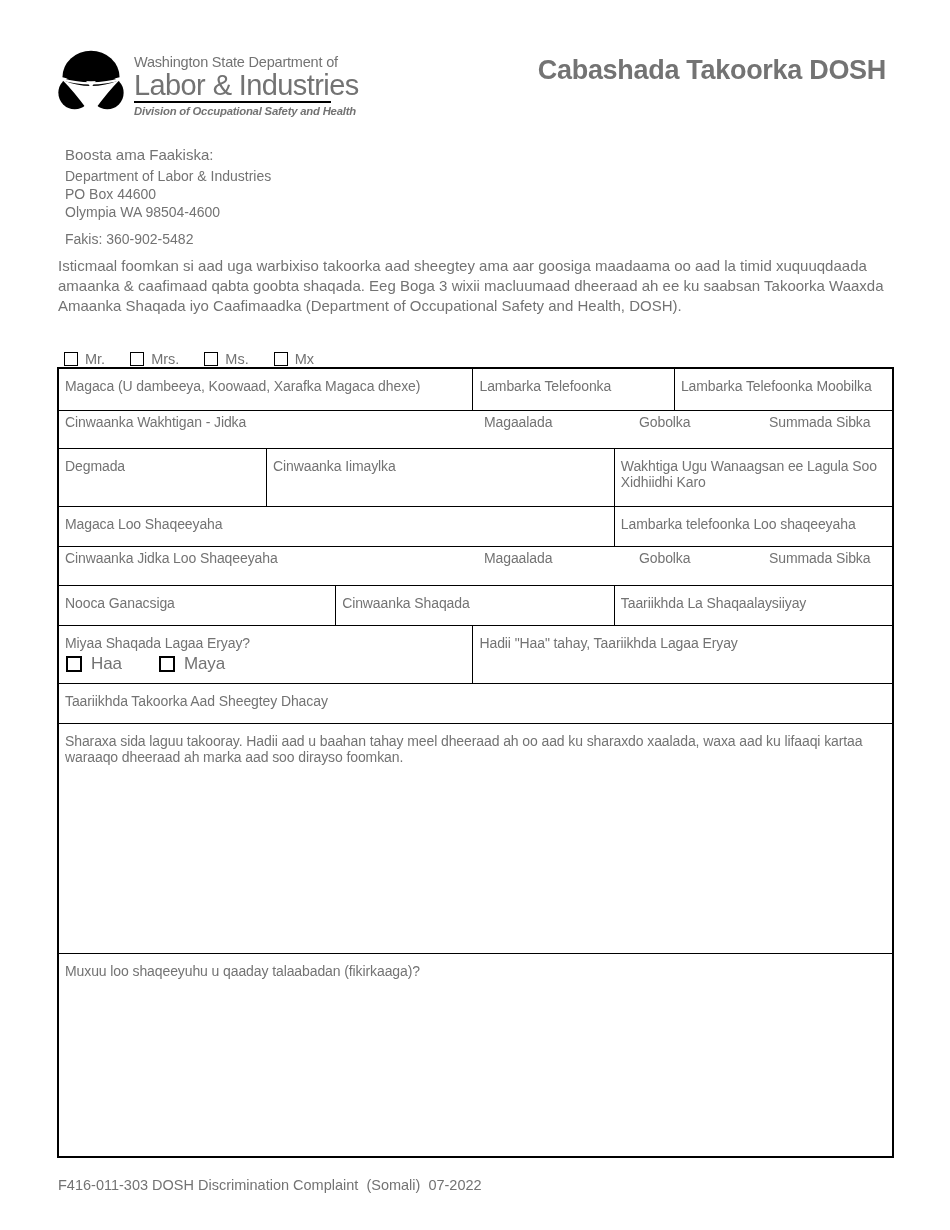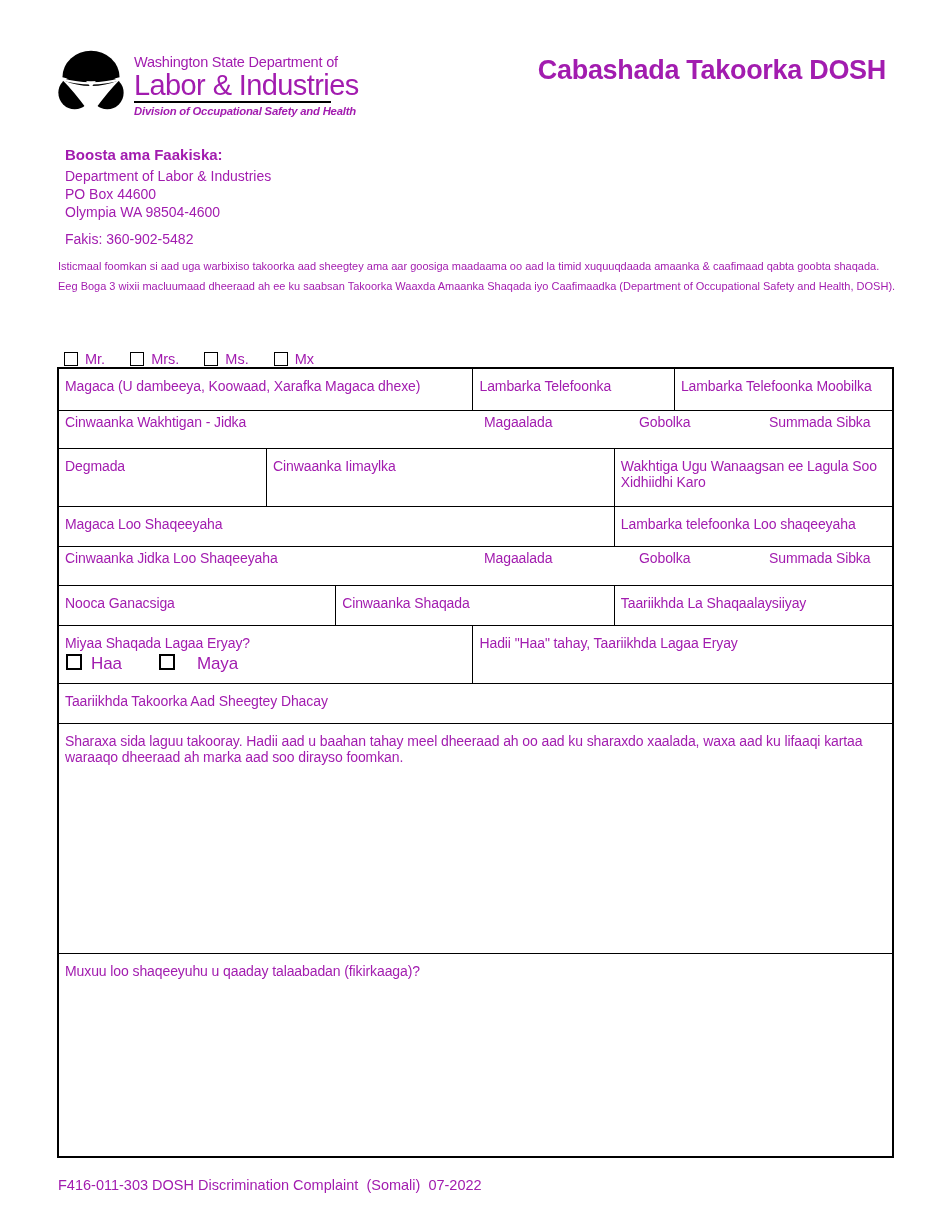--- a/index.html
+++ b/index.html
@@ -1,54 +1,54 @@
 <!DOCTYPE html>
 <html><head>
 <meta charset="utf-8">
 <style>
   * { margin:0; padding:0; box-sizing:border-box; }
   html,body { background:#e8e8e8; }
   .page {
     position:relative; width:950px; height:1230px; margin:0 auto;
-    background:#ffffff; color:#a21caf;
+    background:#ffffff; color:#737373;
     font-family:"Liberation Sans", sans-serif;
     overflow:hidden;
   }
   
   .logo-wrap { position:absolute; left:57px; top:46px; display:flex; }
   .logo-mark { width:68px; height:76px; }
   .logo-text { margin-left:9px; padding-top:8px; }
   .lt1 { font-size:14.5px; letter-spacing:-0.2px; }
   .lt2 { font-size:29px; letter-spacing:-0.6px; line-height:1.05; }
   .logo-rule { border:0; border-top:2px solid #000; margin:1px 0 2px 0; width:197px; }
   .lt3 { font-size:11.3px; font-weight:bold; font-style:italic; letter-spacing:-0.2px; }
   .doc-title { position:absolute; right:64px; top:55px; font-size:27px; font-weight:bold; letter-spacing:-0.3px; }
   
   .contact { position:absolute; left:65px; top:146px; font-size:14px; line-height:18px; }
-  .contact-heading { font-size:15px; font-weight:bold; margin-bottom:3px; }
+  .contact-heading { font-size:15px; font-weight:normal; margin-bottom:3px; }
   .contact-fax { margin-top:9px; }
   
-  .intro { position:absolute; left:58px; top:256px; width:838px; font-size:11px; line-height:20px; }
+  .intro { position:absolute; left:58px; top:256px; width:838px; font-size:15px; line-height:20px; }
   
   .salutation { position:absolute; left:64px; top:351px; display:flex; align-items:center; font-size:14.5px; }
   .sal-item { display:flex; align-items:center; margin-right:25px; }
   .cbx { display:inline-block; width:14px; height:14px; border:1.5px solid #000; background:#fff; margin-right:7px; flex:none; }
   
   .form-table-wrap { position:absolute; left:57px; top:367px; }
   table.form { border-collapse:collapse; table-layout:fixed; width:837px; border:2px solid #000; }
   table.form td {
     border:1px solid #000; vertical-align:top; padding:9px 6px;
     font-size:14px; letter-spacing:-0.1px; overflow:hidden;
   }
   td.spread { position:relative; }
   td.spread span { position:absolute; top:3px; white-space:nowrap; }
-  .cbx-line { display:flex; align-items:flex-start; margin-top:3px; padding-left:1px; font-size:17px; }
+  .cbx-line { display:flex; align-items:center; margin-top:3px; padding-left:1px; font-size:17px; }
   .cbx-lg { display:inline-block; width:16px; height:16px; border:2px solid #000; background:#fff; flex:none; }
   .cbx-line .lbl-yes { margin-left:9px; margin-right:37px; }
-  .cbx-line .lbl-no { margin-left:22px; }
+  .cbx-line .lbl-no { margin-left:9px; }
   
   .footer { position:absolute; left:58px; top:1177px; font-size:14.5px; white-space:pre; }
 </style>
 </head>
 <body>
 
 <div class="page">
 
   <div class="logo-wrap">
     <svg class="logo-mark" viewBox="0 0 100 100">

